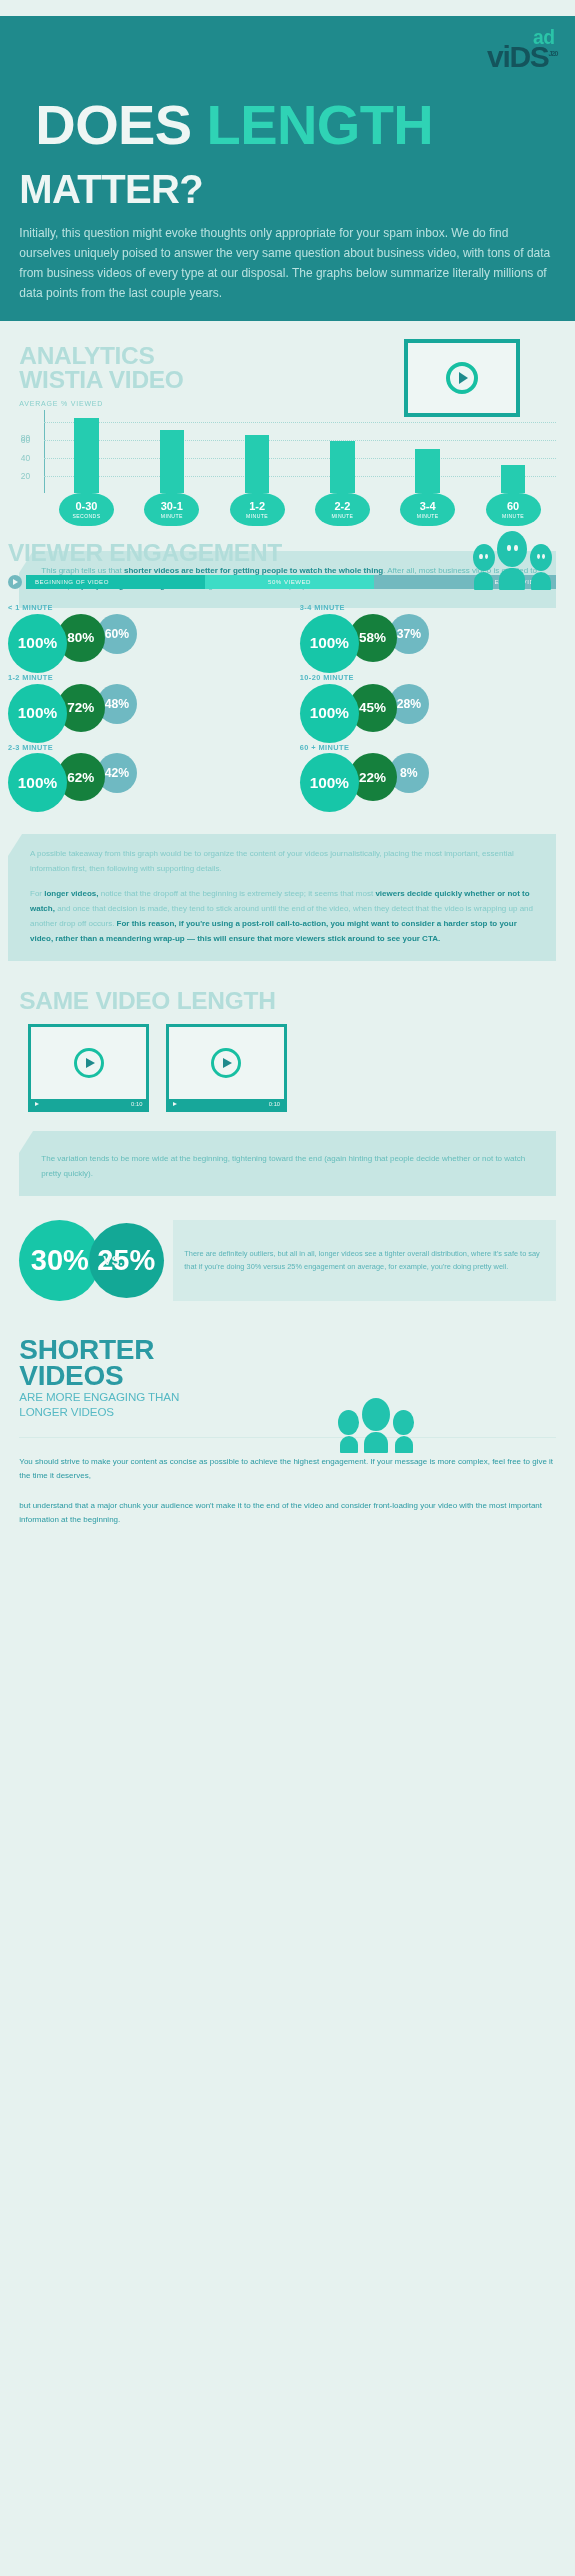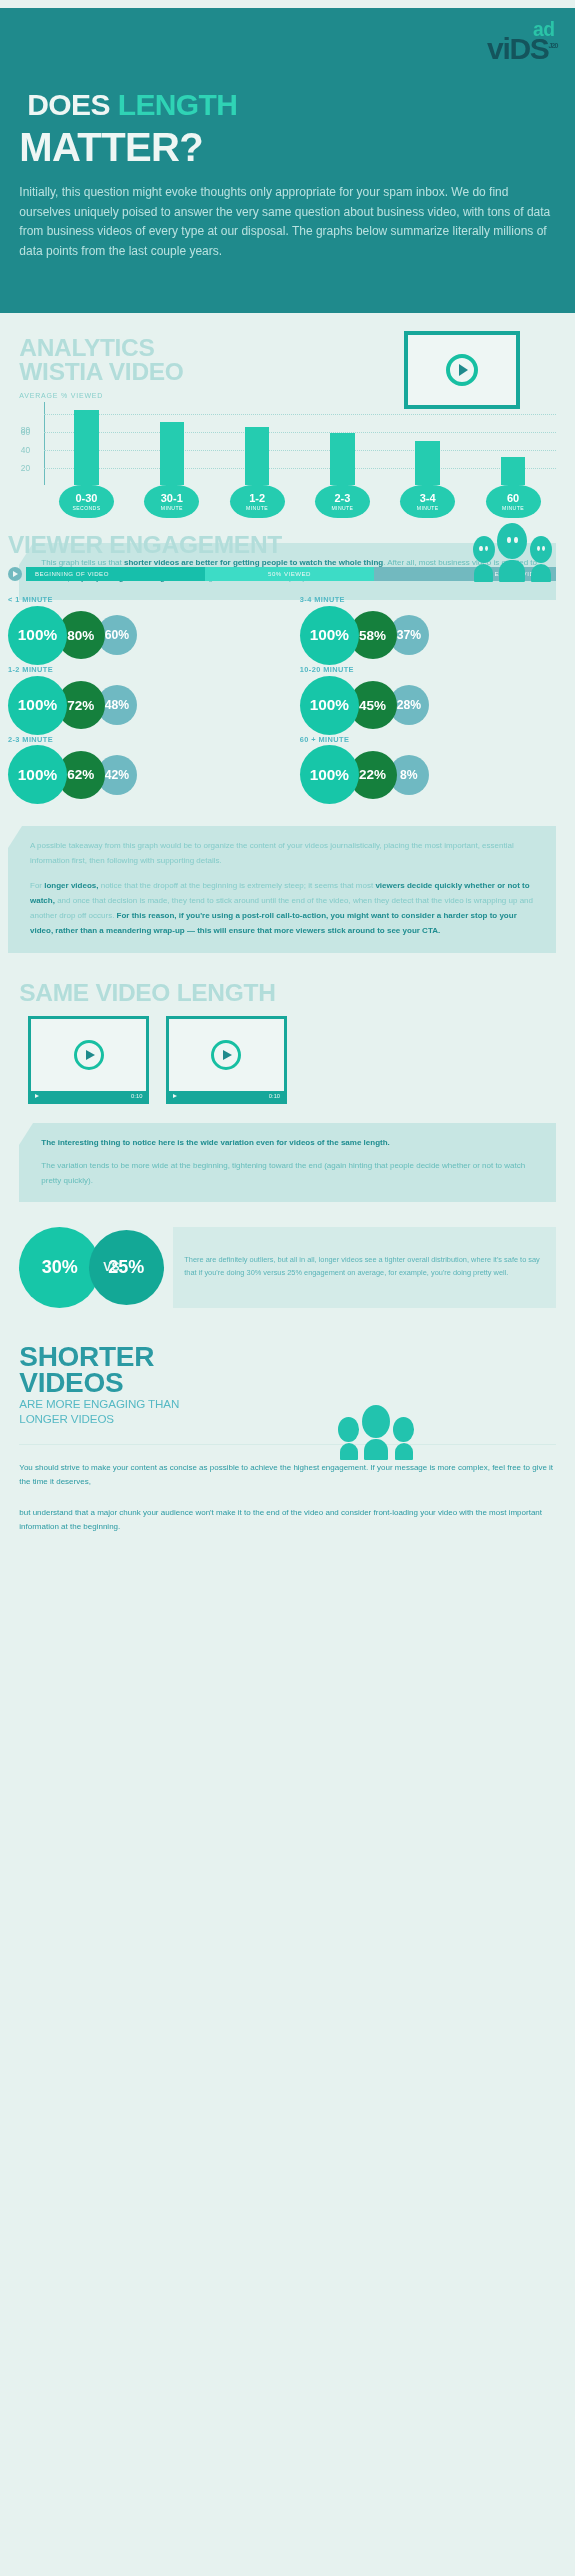--- a/index.html
+++ b/index.html
@@ -11,21 +11,21 @@
   }
   .page{width:575px;position:relative;overflow:hidden;background:#e6f2ef;}
 
   
   .header{background:#1f8a8c;padding:0 19.3px 16.7px 19.3px;position:relative;height:305px;box-sizing:border-box;}
   .logo{position:absolute;right:18px;top:11.6px;text-align:right;line-height:1;}
   .logo .ad{font-size:19.3px;color:#2bc4a8;letter-spacing:-0.6px;font-weight:bold;display:block;margin-right:2.6px;}
   .logo .vids{font-size:30px;color:#14545c;font-weight:bold;letter-spacing:-1.3px;display:block;margin-top:-5.1px;}
   .logo .sup{font-size:7px;color:#14545c;vertical-align:super;}
 
-  h1.title{margin:8px;padding-top:82px;font-size:30px;line-height:0.98;font-weight:bold;letter-spacing:-0.6px;}
+  h1.title{margin:16px;padding-top:82px;font-size:56px;line-height:0.98;font-weight:bold;letter-spacing:-0.6px;}
   .t-white{color:#eef6f4;}
   .t-mint{color:#2fd3b5;}
   .title-row2{font-size:40px;font-weight:bold;color:#eef6f4;line-height:1;letter-spacing:-0.6px;margin-top:1.3px;}
 
   .intro{color:#b9e2e0;font-size:12px;line-height:1.65;margin-top:15.4px;max-width:541px;}
 
   
   .section{padding:0 19.3px;position:relative;}
   .sec-title{font-size:24.5px;font-weight:bold;color:#b2ddda;line-height:0.96;letter-spacing:-0.3px;margin:0;}
 
@@ -72,39 +72,39 @@
   .legseg{height:14px;display:flex;align-items:center;color:#eef6f4;font-size:6.1px;letter-spacing:0.5px;}
   .seg1{background:#17bfab;flex:1;padding-left:9px;}
   .seg2{background:#3ddcc6;flex:1;justify-content:center;}
   .seg3{background:#72b9bf;flex:1;justify-content:flex-end;padding-right:11.6px;}
 
   .groups{margin-top:14px;}
   .grow{display:flex;}
   .gcol{width:50%;box-sizing:border-box;}
   .gcol.right{padding-left:18px;}
   .glabel{color:#52b8c4;font-size:7.4px;font-weight:bold;letter-spacing:0.4px;margin-bottom:1.9px;}
-  .circles{display:flex;align-items:center;height:59px;}
+  .circles{display:flex;height:59px;}
   .circ{border-radius:50%;display:flex;align-items:center;justify-content:center;color:#ffffff;font-weight:bold;}
   .c1{width:59px;height:59px;background:#17c6a8;font-size:15.4px;z-index:3;}
   .c2{width:48px;height:48px;background:#15803d;font-size:13.5px;margin-left:-10.3px;z-index:2;}
   .c3{width:40px;height:40px;background:#6fb9c2;font-size:12.2px;margin-left:-7.7px;z-index:1;}
 
   
   .svl{padding-top:28px;}
   .players{display:flex;gap:16.7px;margin-top:11.6px;justify-content:flex-start;padding-left:9px;}
   .player{width:121px;border:3.9px solid #17a79a;background:#eef6f4;box-sizing:border-box;}
   .pscreen{height:72px;display:flex;align-items:center;justify-content:center;}
   .pring{width:30px;height:30px;border-radius:50%;border:3.9px solid #17bfa2;display:flex;align-items:center;justify-content:center;box-sizing:border-box;background:#eef6f4;}
   .pring i{width:0;height:0;border-left:9px solid #1f8a8c;border-top:5.8px solid transparent;border-bottom:5.8px solid transparent;margin-left:2.6px;}
   .pbar{height:10.3px;background:#17a79a;display:flex;align-items:center;justify-content:space-between;padding:0 3.9px;color:#eef6f4;font-size:5.8px;}
   .pbar .mini{width:0;height:0;border-left:4.5px solid #eef6f4;border-top:2.6px solid transparent;border-bottom:2.6px solid transparent;}
 
   
   .stats{display:flex;align-items:center;margin-top:24.5px;padding:0 0 0 0;position:relative;min-height:81px;}
-  .bigcirc{border-radius:50%;display:flex;align-items:center;justify-content:center;color:#ffffff;font-weight:bold;font-size:18px;}
+  .bigcirc{border-radius:50%;display:flex;align-items:center;justify-content:center;color:#ffffff;font-weight:bold;font-size:29px;}
   .bc1{width:81px;height:81px;background:#17c6a8;}
   .bc2{width:75px;height:75px;background:#13a896;margin-left:-11.6px;}
   .vs{position:absolute;left:84px;color:#eef6f4;font-size:12.2px;font-weight:bold;z-index:5;}
   .statsbox{background:#d4ebe8;margin-left:9px;padding:9px 11.6px;color:#5ab4b8;font-size:7.4px;line-height:1.75;flex:1;align-self:stretch;display:flex;align-items:center;}
 
   
   .sv{padding-top:36px;padding-bottom:26px;position:relative;}
   .svtitle{font-size:28px;line-height:0.92;font-weight:bold;color:#2b9aa3;letter-spacing:-0.3px;}
   .svsub{font-size:11.6px;font-weight:normal;color:#56b9c4;line-height:1.05;letter-spacing:-0.1px;margin-top:2.6px;}
   .svpeople{position:absolute;right:161px;top:97px;display:flex;align-items:flex-end;gap:3.2px;}
@@ -189,21 +189,21 @@
           </div>
         </div>
         <div class="pillcell">
           <div class="pill">
             <div class="p1">1-2</div>
             <div class="p2">MINUTE</div>
           </div>
         </div>
         <div class="pillcell">
           <div class="pill">
-            <div class="p1">2-3</div>
+            <div class="p1">2-2</div>
             <div class="p2">MINUTE</div>
           </div>
         </div>
         <div class="pillcell">
           <div class="pill">
             <div class="p1">3-4</div>
             <div class="p2">MINUTE</div>
           </div>
         </div>
         <div class="pillcell">
@@ -347,21 +347,20 @@
             </div>
           </div>
         <div class="pbar">
             <span class="mini"></span>
             <span>0:10</span>
           </div>
       </div>
     </div>
 
     <div class="callout" style="margin-top:19.3px;">
-      <div><b>The interesting thing to notice here is the wide variation even for videos of the same length.</b></div>
       <div style="margin-top:7.7px;"><span>The variation tends to be more wide at the beginning, tightening toward the end (again hinting that people decide whether or not to watch pretty quickly).</span></div>
     </div>
   </div>
 
   <div class="section">
     <div class="stats">
       <div class="bigcirc bc1">30%</div>
       <div class="vs">VS.</div>
       <div class="bigcirc bc2">25%</div>
       <div class="statsbox">There are definitely outliers, but all in all, longer videos see a tighter overall distribution, where it's safe to say that if you're doing 30% versus 25% engagement on average, for example, you're doing pretty well.</div>

